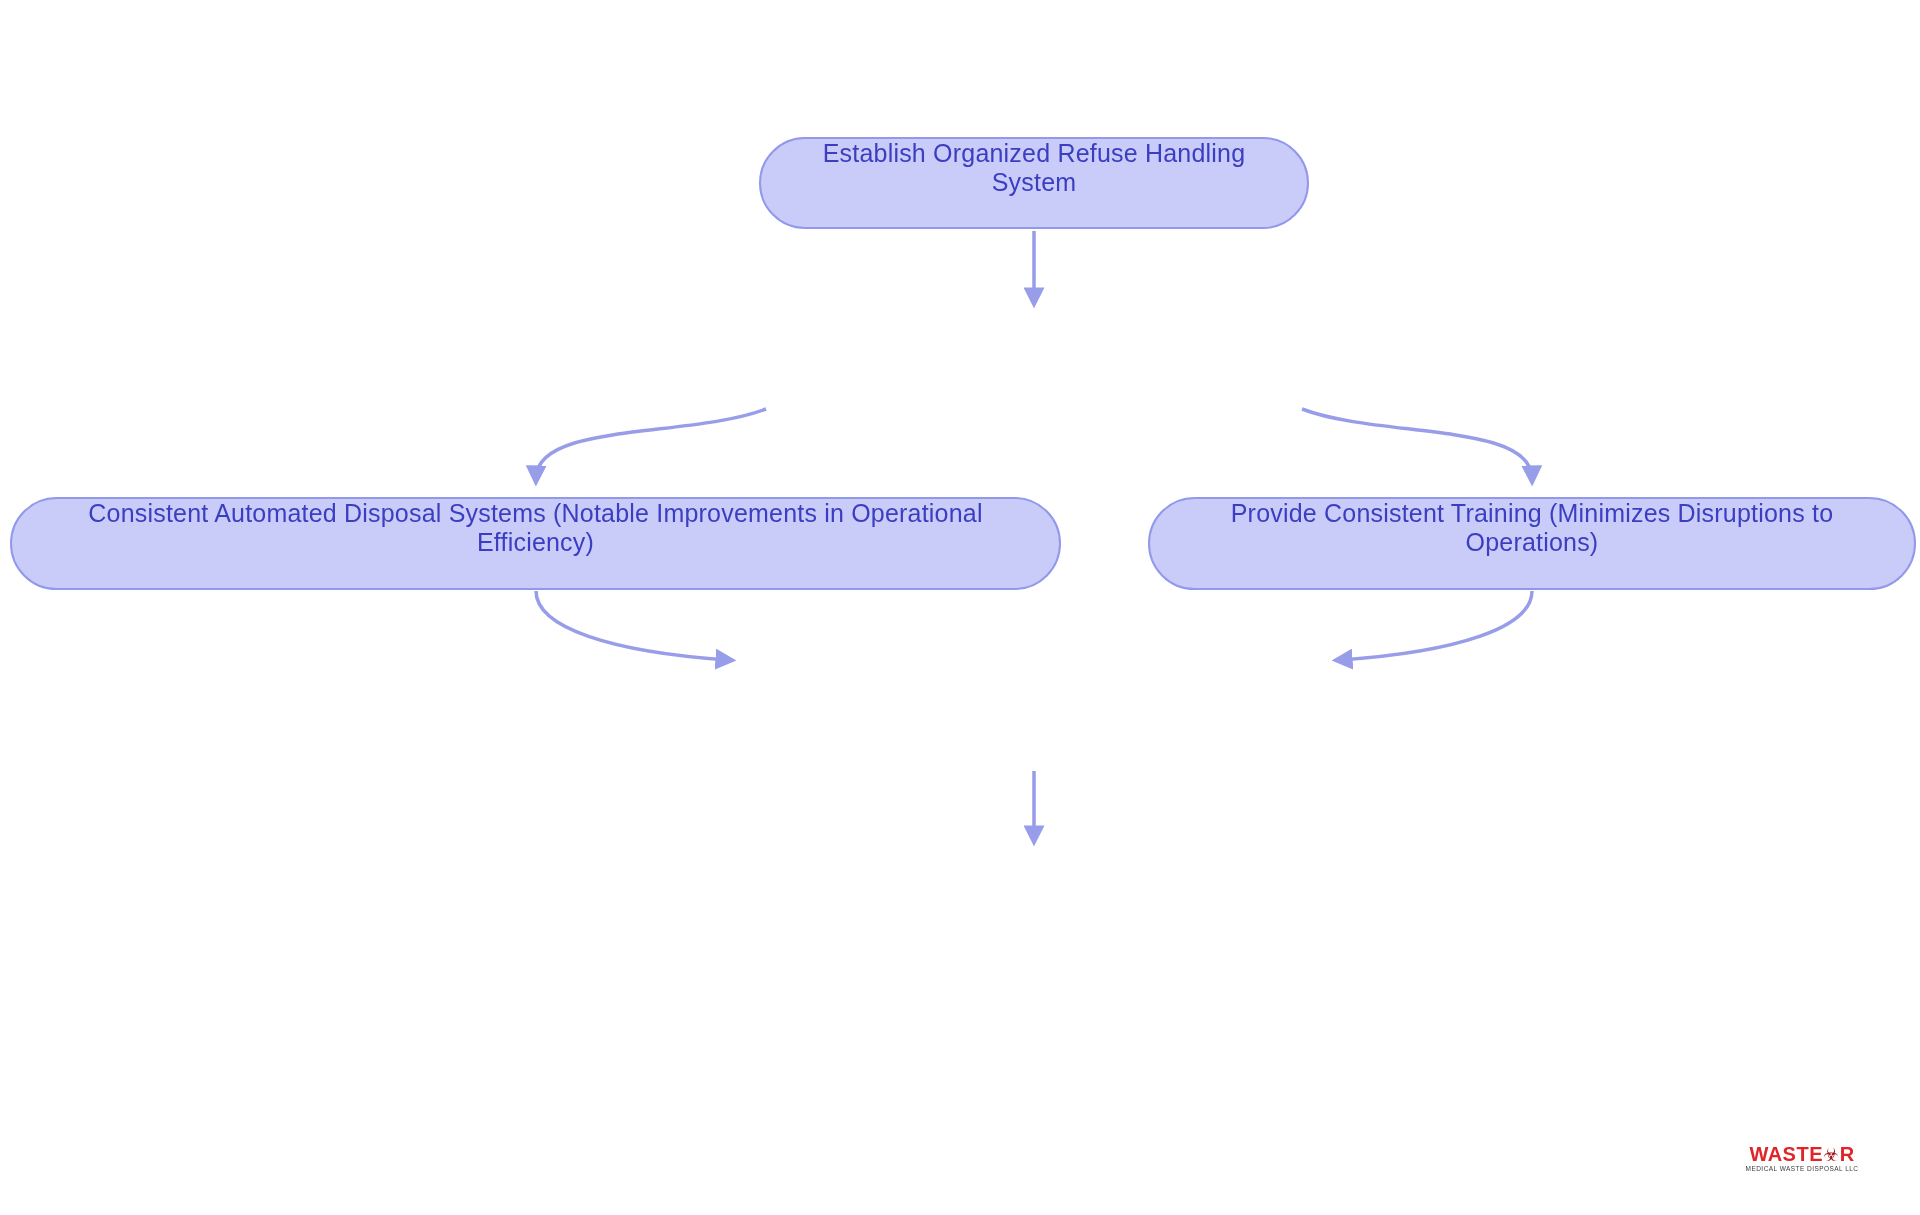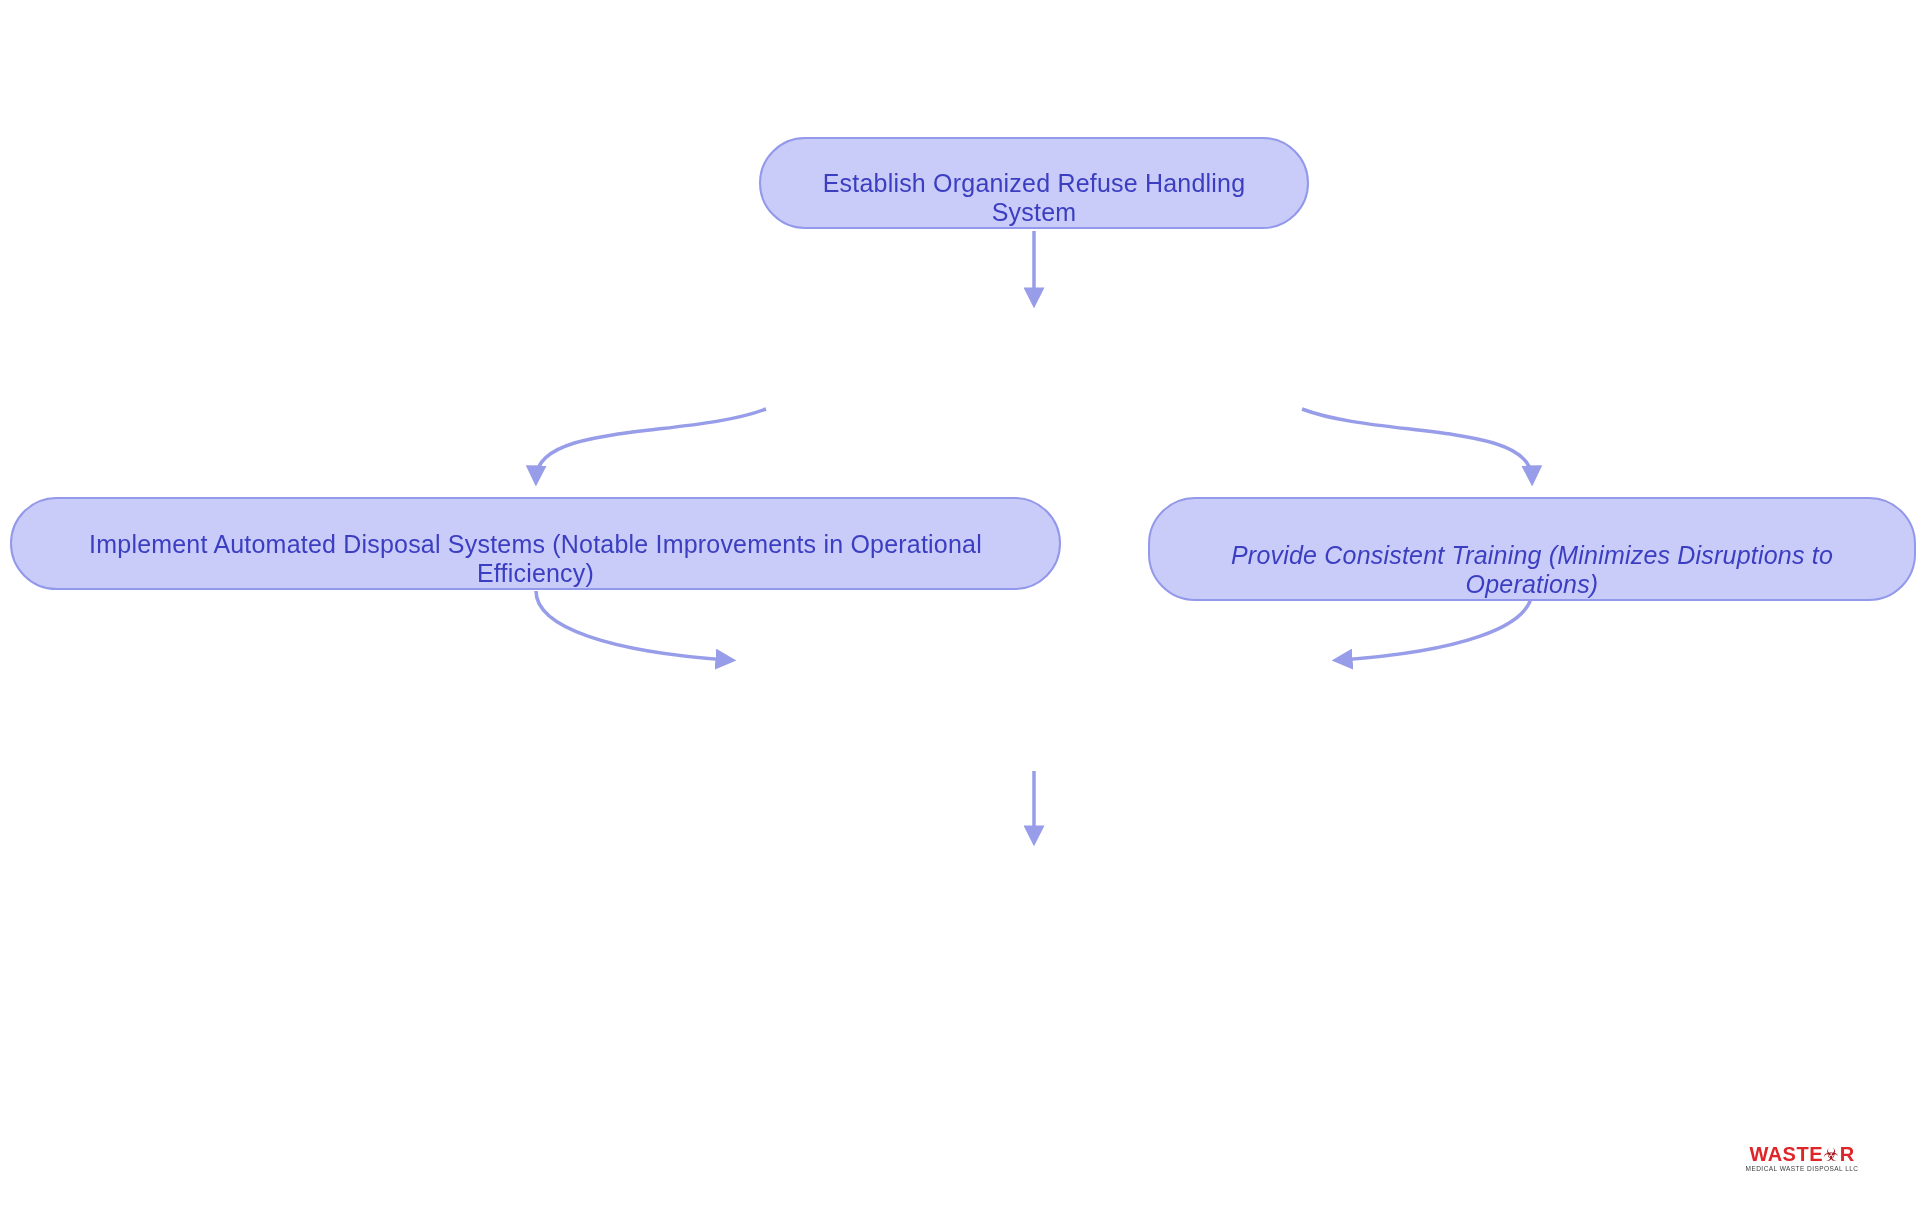--- a/index.html
+++ b/index.html
@@ -23,32 +23,32 @@
     height: 1215px;
     pointer-events: none;
   }
   .flow-node {
     position: absolute;
     box-sizing: border-box;
     background: #c9cbf9;
     border: 2px solid #9298ea;
     border-radius: 47px;
     display: flex;
-    align-items: flex-end;
+    align-items: flex-start;
     justify-content: center;
     text-align: center;
     color: #3b3ec0;
     font-size: 25px;
     letter-spacing: 0.2px;
     padding: 0 28px;
   }
   .n1 { left: 759px;  top: 137px; width: 550px;  height: 92px; }
   .n2 { left: 629px;  top: 317px; width: 812px;  height: 93px; }
   .n3 { left: 10px;   top: 497px; width: 1051px; height: 93px; }
-  .n4 { left: 1148px; top: 497px; width: 768px;  height: 104px; font-style: italic; }
+  .n4 { left: 1148px; top: 497px; width: 768px;  height: 93px; }
   .n5 { left: 670px;  top: 677px; width: 728px;  height: 93px; }
   .n6 { left: 703px;  top: 857px; width: 664px;  height: 93px; }
 
   .watermark {
     position: absolute;
     left: 1732px;
     top: 1144px;
     width: 140px;
     text-align: center;
     line-height: 1;
@@ -92,21 +92,21 @@
       <path d="M 1034 771 L 1034 838" marker-end="url(#arrowhead)"></path>
     </g>
   </svg>
 
   <div class="flow-node n1">
     <span>Establish Organized Refuse Handling System</span>
   </div>
 
 
   <div class="flow-node n3">
-    <span>Implement Automated Disposal Systems (Notable Improvements in Operational Efficiency)</span>
+    <span>Consistent Automated Disposal Systems (Notable Improvements in Operational Efficiency)</span>
   </div>
 
   <div class="flow-node n4">
     <span>Provide Consistent Training (Minimizes Disruptions to Operations)</span>
   </div>
 
 
 
   <div class="watermark">
     <div class="brand-line"><span>WASTE</span><span class="bio">☣</span><span>R</span></div>

